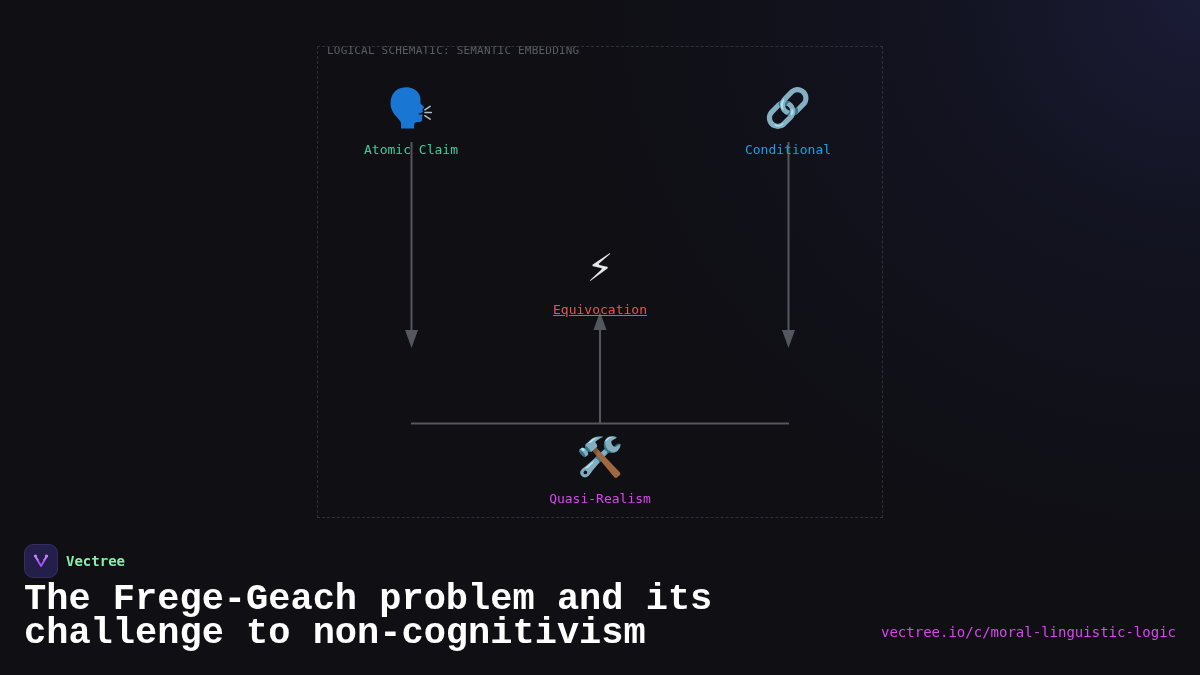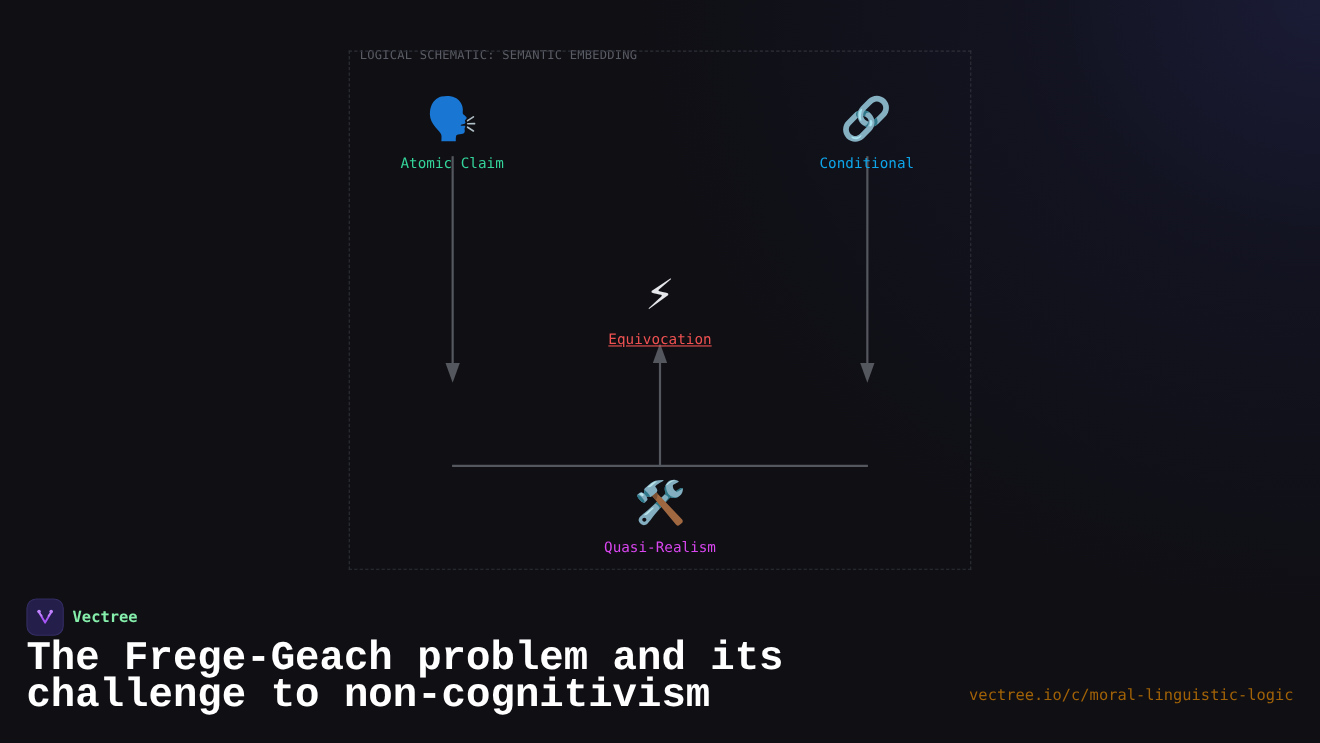--- a/index.html
+++ b/index.html
@@ -61,21 +61,21 @@
     }
     .title {
       position: absolute; left: 24px; top: 582px;
       font-family: "Liberation Mono", "DejaVu Sans Mono", monospace;
       font-weight: bold; font-size: 37px; line-height: 34px;
       color: #ffffff; letter-spacing: 0px;
       width: 720px;
     }
     .url {
       position: absolute; right: 24px; top: 624px;
-      font-size: 14px; color: #a16207;
+      font-size: 14px; color: #d946ef;
     }
   </style>
 </head>
 <body>
 
 <div class="bg-glow"></div>
 
 <div class="schematic-caption">LOGICAL SCHEMATIC: SEMANTIC EMBEDDING</div>
 <div class="schematic-frame"></div>
 

